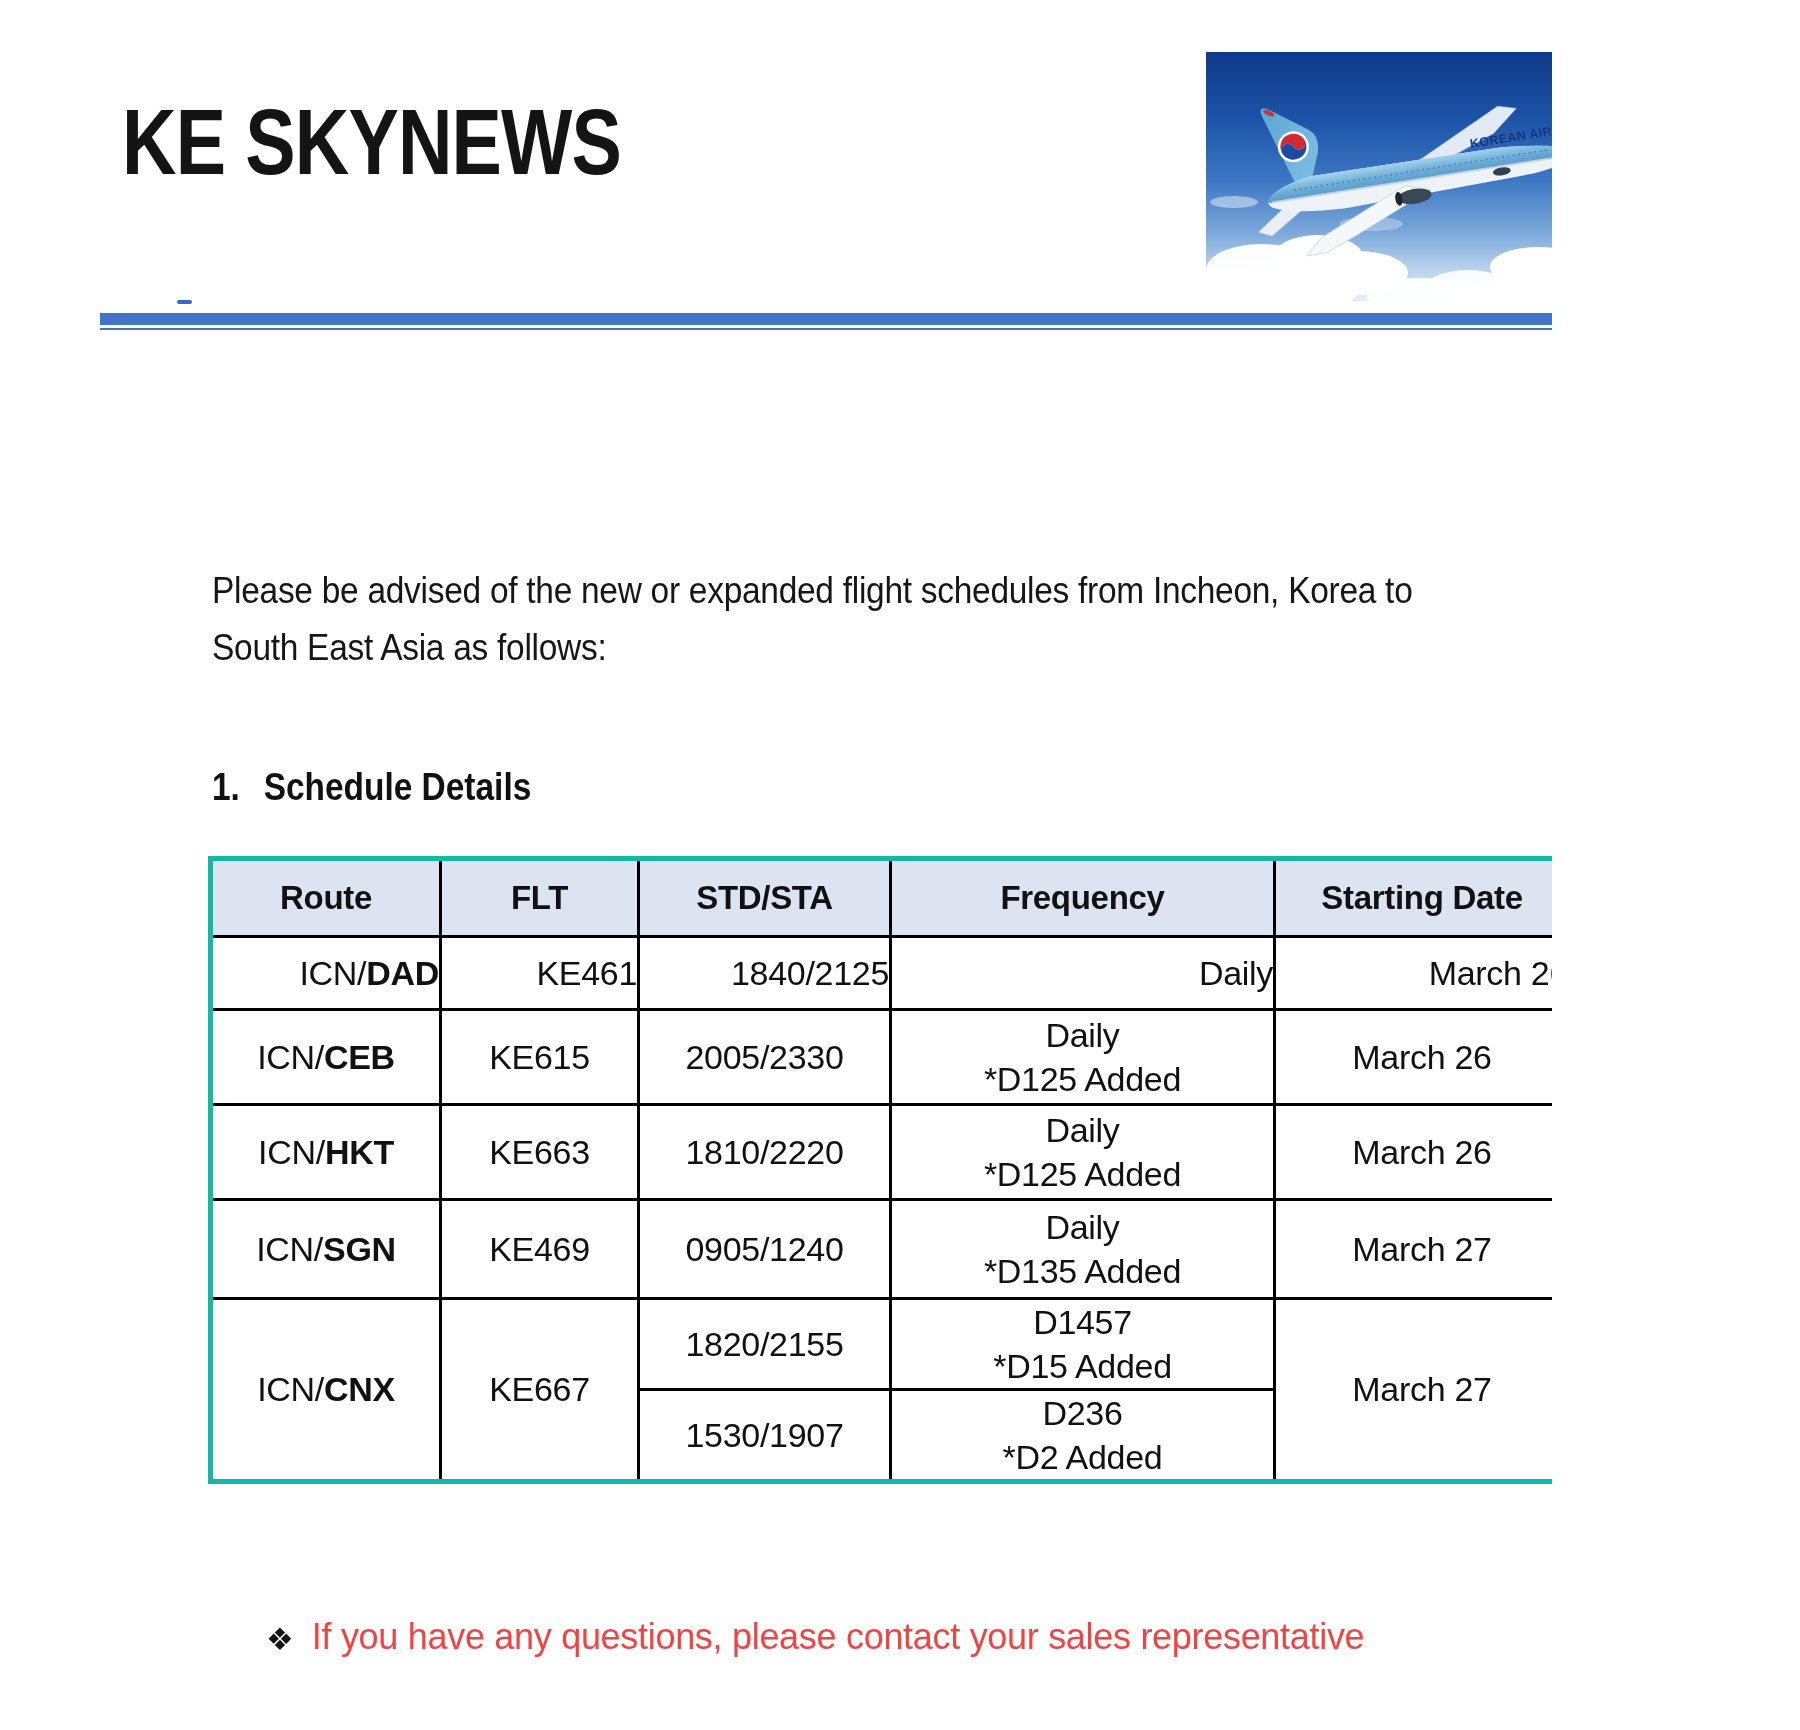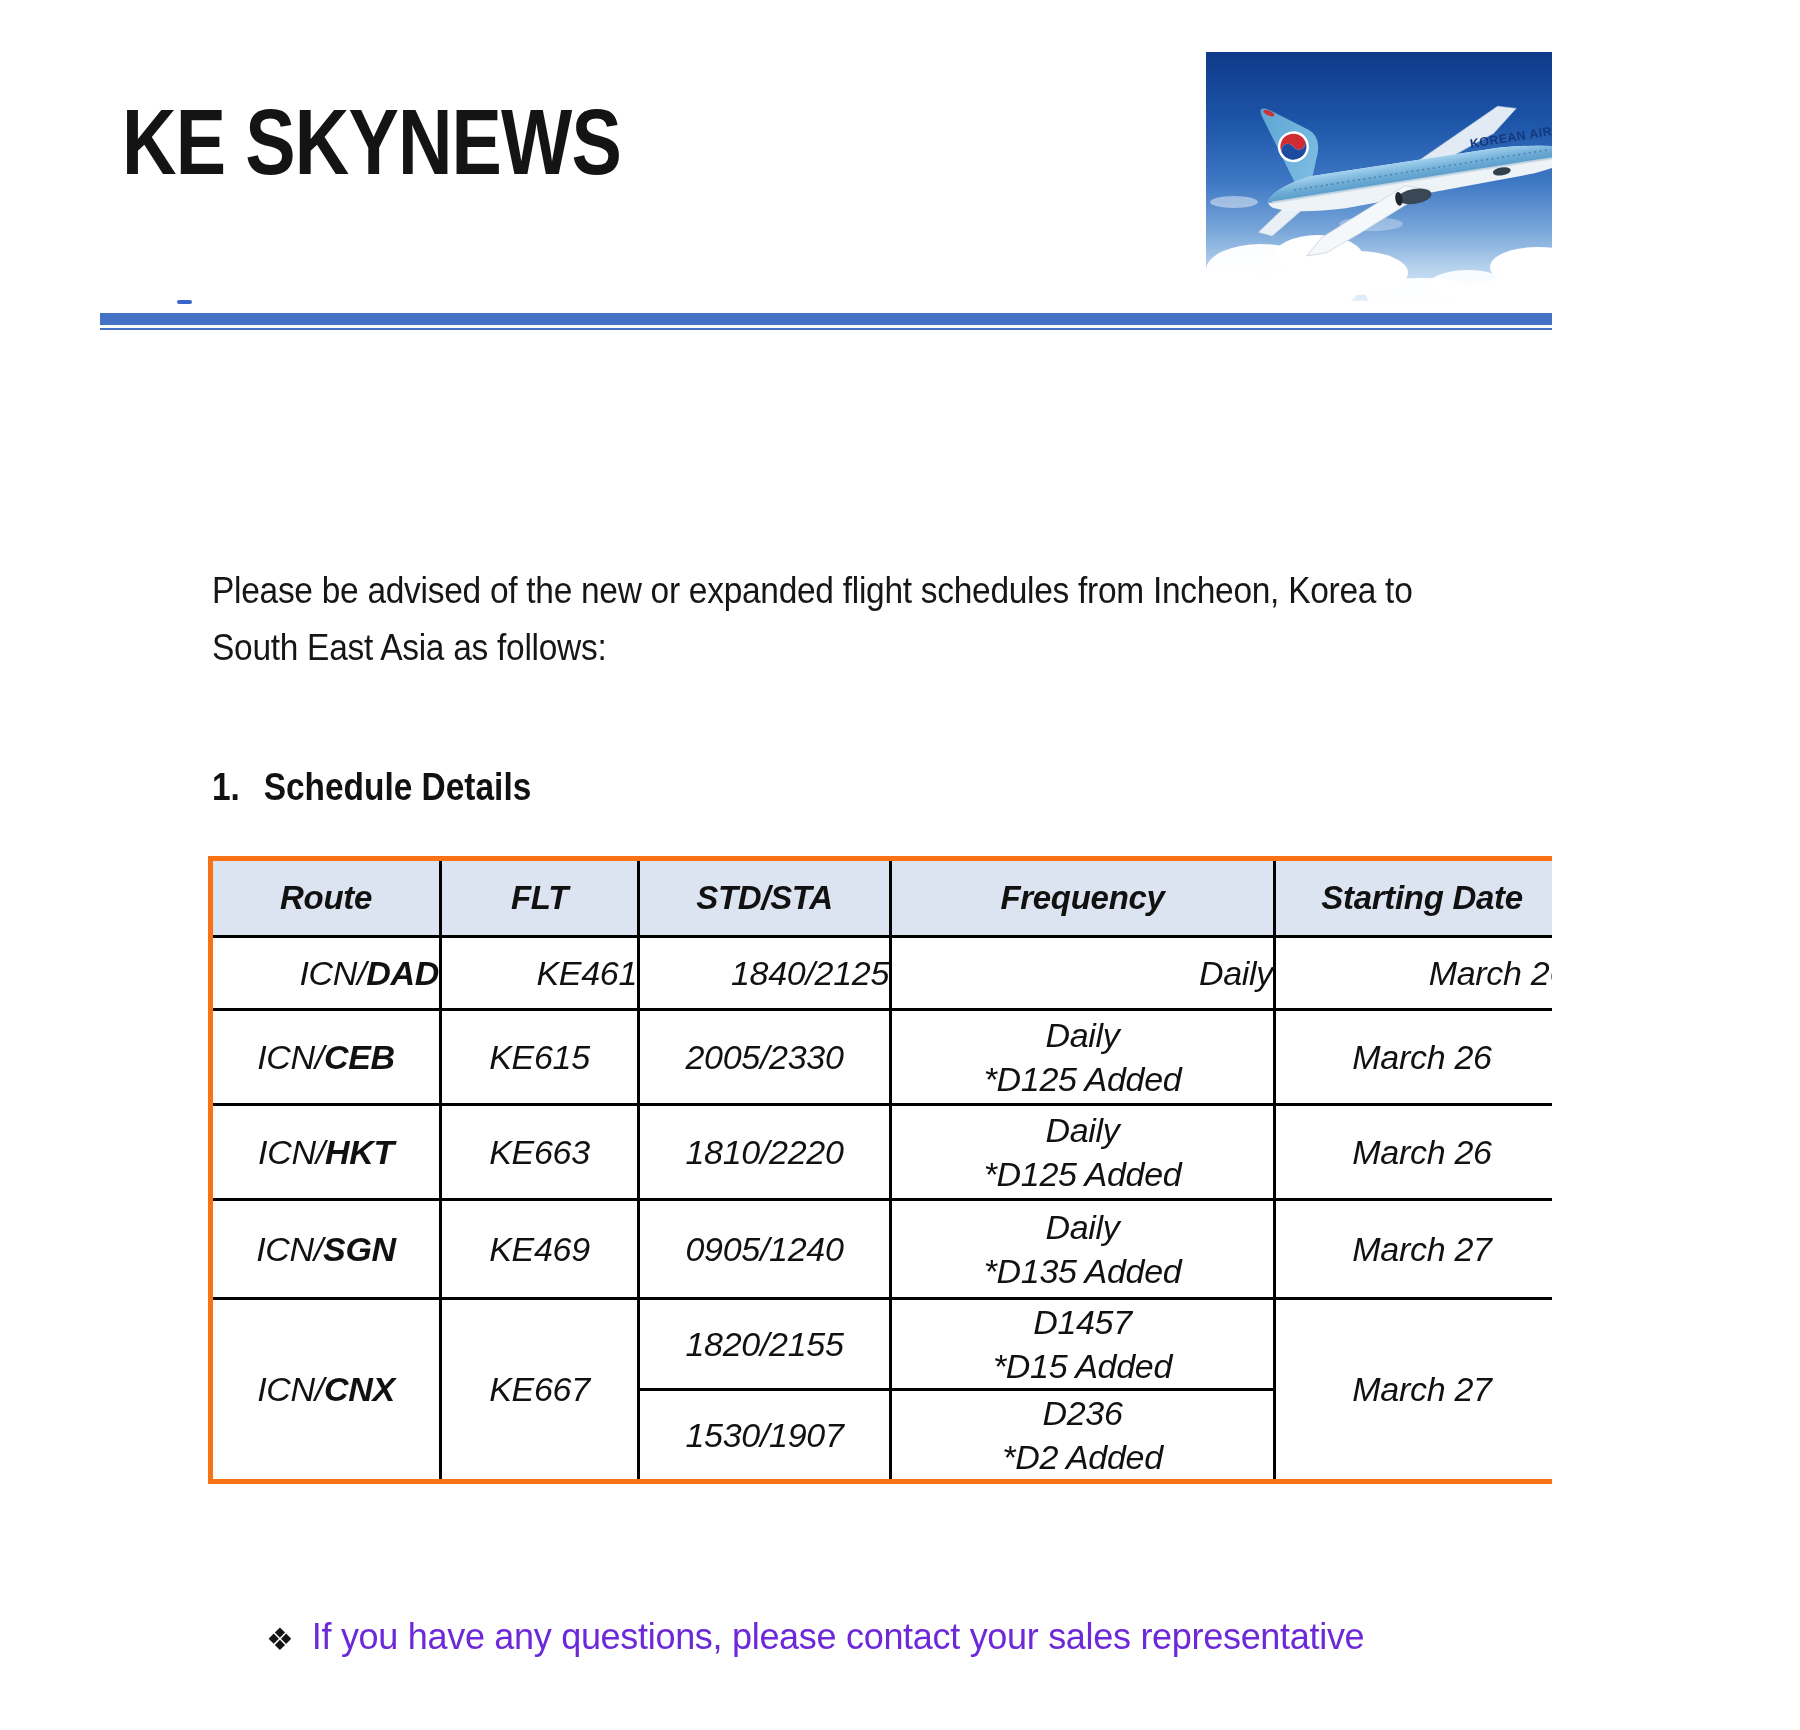--- a/index.html
+++ b/index.html
@@ -50,38 +50,38 @@
   
   .section-heading{
     position:absolute;left:212px;top:766px;font-size:38px;font-weight:bold;
     color:#111;white-space:nowrap;transform:scaleX(.88);transform-origin:left top;
   }
   .section-heading .txt{margin-left:27px;}
 
   
   table.sched{
     position:absolute;left:208px;top:856px;width:1360px;
-    border-collapse:collapse;table-layout:fixed;border:5px solid #f97316;font-style:italic;
+    border-collapse:collapse;table-layout:fixed;border:5px solid #14b8a6;
   }
   .sched th,.sched td{
     border:3px solid #000;text-align:center;vertical-align:middle;
     padding:0;font-size:34px;color:#111;letter-spacing:-.3px;
   }
   .sched thead th{background:#dce4f1;font-weight:bold;font-size:33px;height:74px;}
   .sched .rh-s td{height:70px;text-align:right;}
   .sched .rh-m td{height:92px;}
   .sched .rh-l td{height:96px;}
   .sched .rh-sub td{height:88px;}
   .sched .freq div{line-height:44px;}
   .sched .dest{font-weight:bold;}
 
   
   .footer{position:absolute;left:266px;top:1616px;display:flex;align-items:flex-start;}
   .footer .bullet{font-size:31px;margin-top:5px;color:#141414;}
-  .footer .note{font-size:36px;margin-left:18px;letter-spacing:-.3px;color:#6d28d9;white-space:nowrap;}
+  .footer .note{font-size:36px;margin-left:18px;letter-spacing:-.3px;color:#ef4444;white-space:nowrap;}
 </style>
 </head>
 <body>
 
 <div class="page">
 
   <div class="brand">KE SKYNEWS</div>
   <div class="spell-mark"></div>
 
   <div class="hero">

